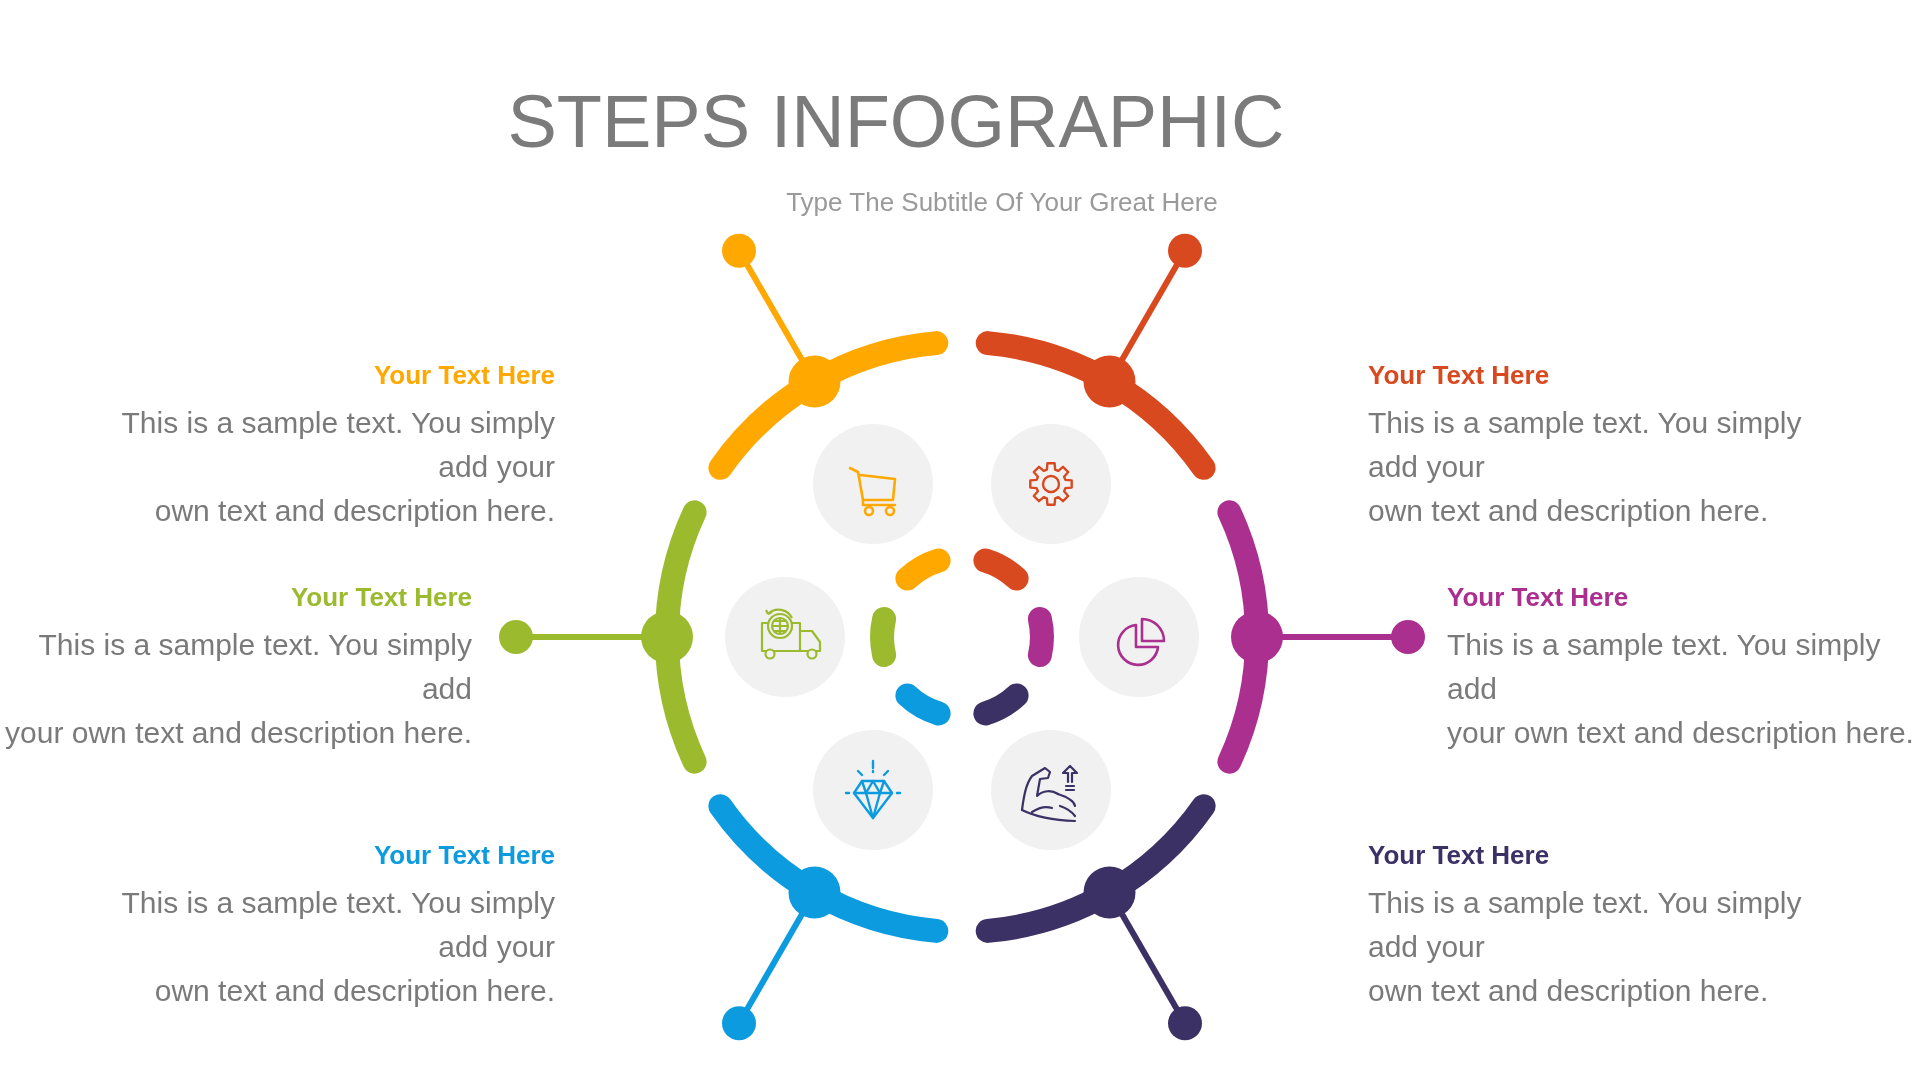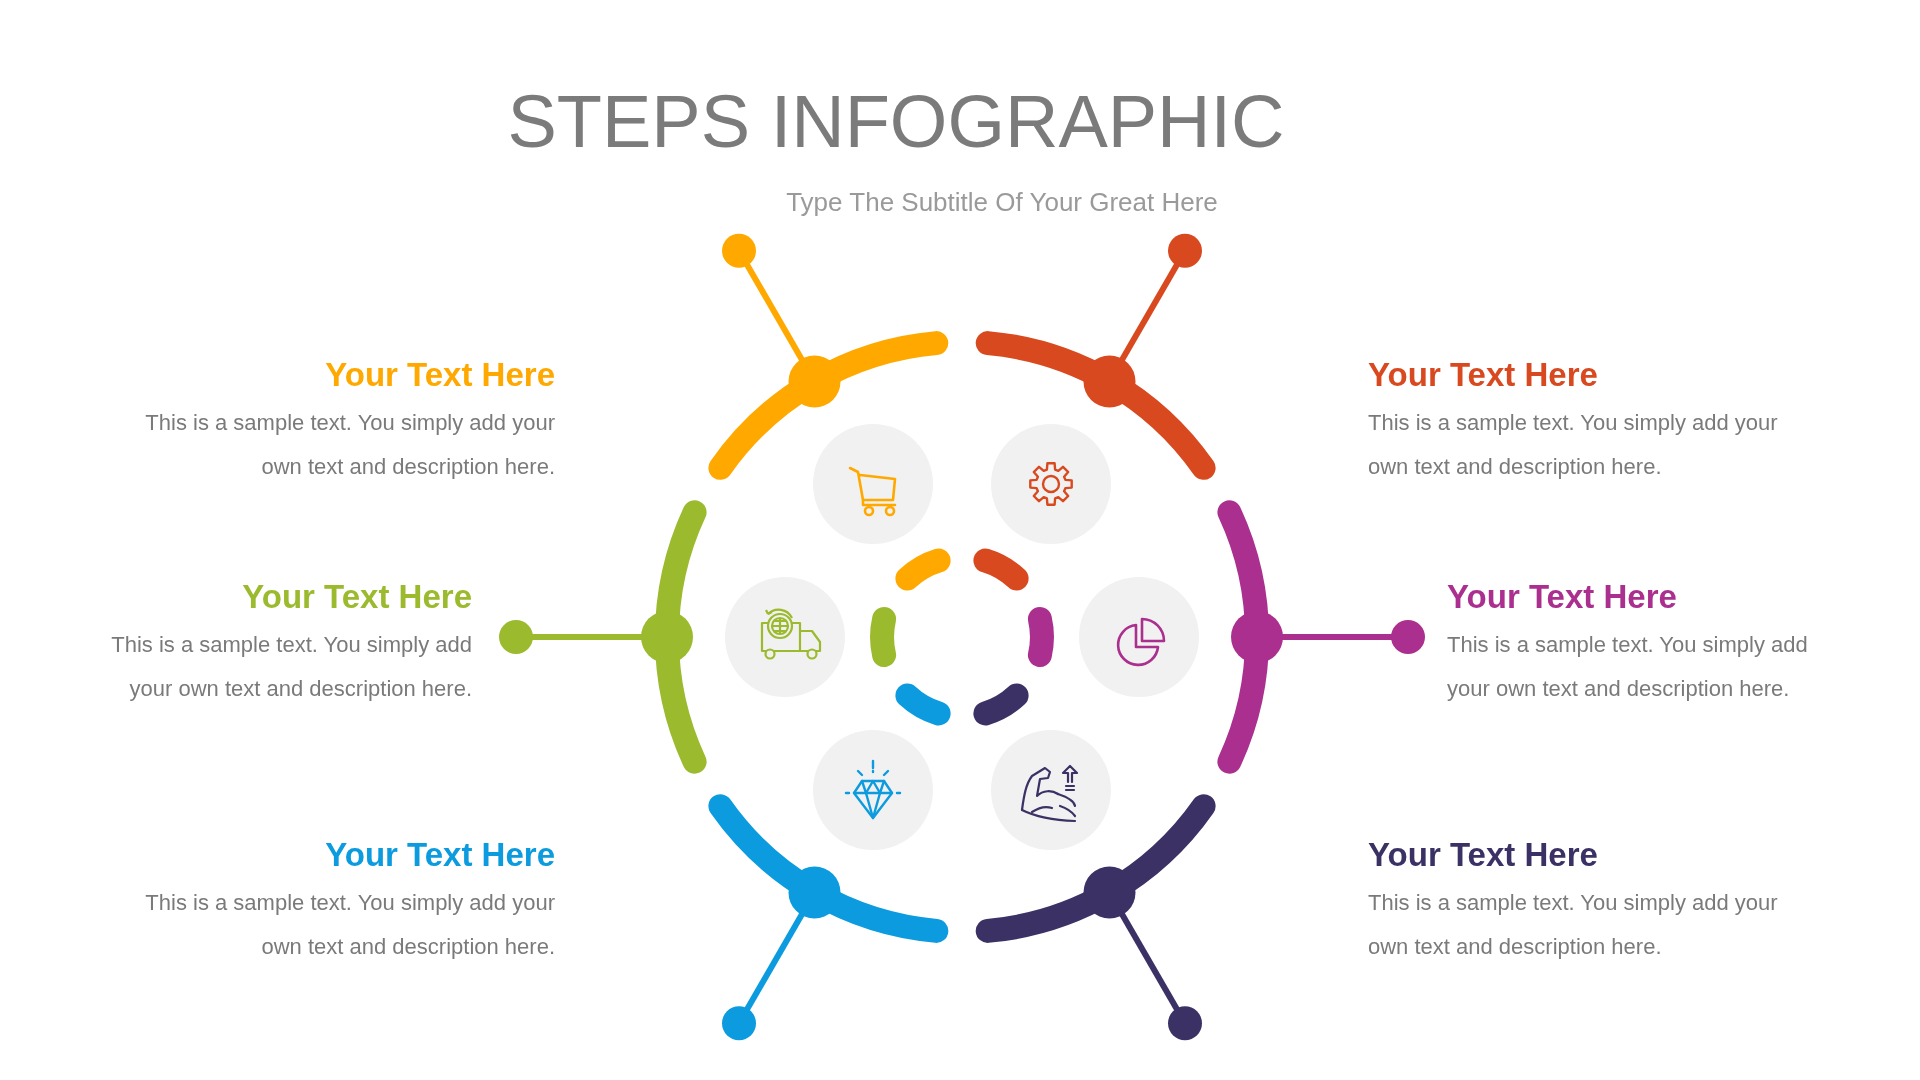--- a/index.html
+++ b/index.html
@@ -5,22 +5,22 @@
   html, body { margin: 0; padding: 0; background: #ffffff; }
   body { width: 1920px; height: 1080px; position: relative; overflow: hidden;
          font-family: "Liberation Sans", "DejaVu Sans", sans-serif; }
   .title { position: absolute; left: 0; width: 1792px; top: 82px; text-align: center;
            font-size: 74px; color: #7b7b7b; letter-spacing: 0px; line-height: 80px; }
   .subtitle { position: absolute; left: 0; width: 1920px; top: 186px; text-align: center;
               font-size: 26px; color: #9a9a9a; line-height: 32px; margin-left: 42px; }
   .block { position: absolute; width: 480px; }
   .block.left { text-align: right; }
   .block.right { text-align: left; }
-  .block h3 { margin: 0; font-size: 33px; font-weight: bold; line-height: 40px; }
-  .block p { margin: 6px 0 0 0; font-size: 22px; color: #7a7a7a; line-height: 44px; }
+  .block h3 { margin: 0; font-size: 26px; font-weight: bold; line-height: 40px; }
+  .block p { margin: 6px 0 0 0; font-size: 30px; color: #7a7a7a; line-height: 44px; }
   svg.diagram { position: absolute; left: 0; top: 0; }
 </style>
 </head>
 <body>
 
 <div class="title">STEPS INFOGRAPHIC</div>
 <div class="subtitle">Type The Subtitle Of Your Great Here</div>
 
 <svg class="diagram" width="1920" height="1080" viewBox="0 0 1920 1080">
   <defs></defs>

